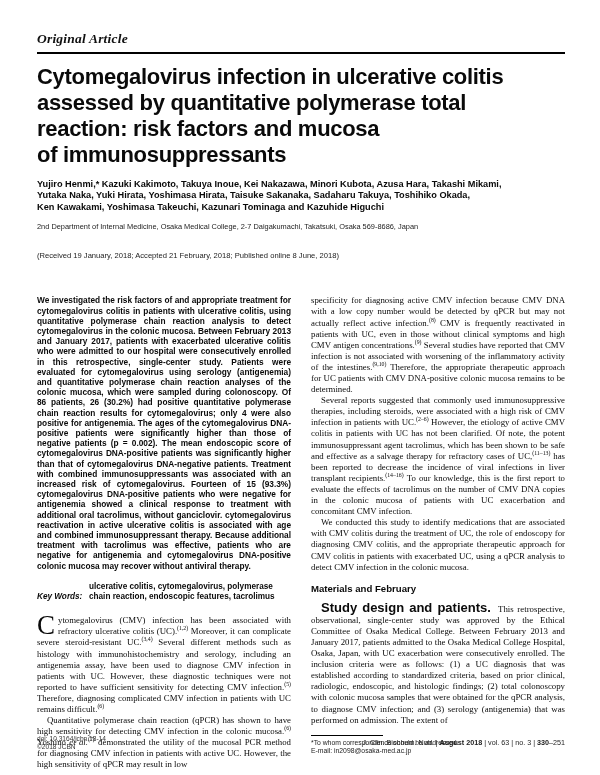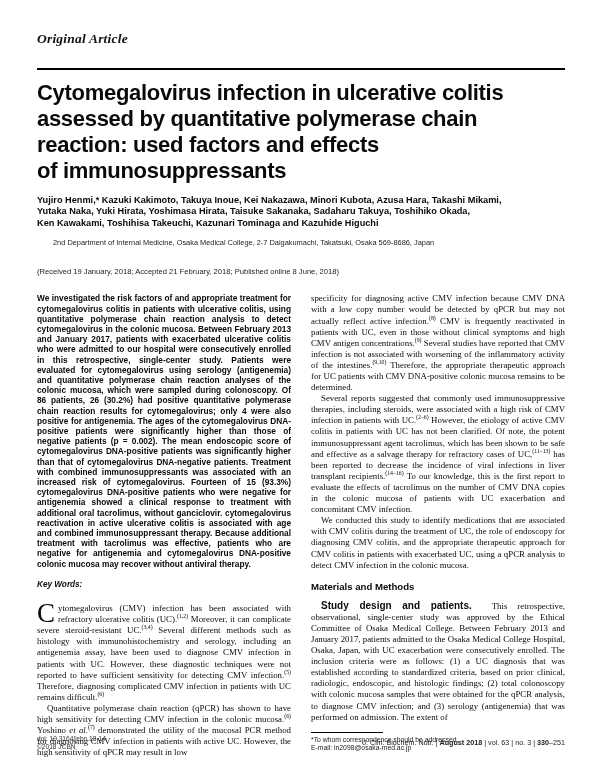--- a/index.html
+++ b/index.html
@@ -9,21 +9,21 @@
     background:#ffffff;
     box-sizing:border-box;
     padding:32px 35px 0 37px;
     color:#111;
     overflow:hidden;
   }
   
   .section-label {
     font:italic 700 13.5px/1.1 "Liberation Serif", serif;
     letter-spacing:.2px;
-    padding-bottom:21px;
+    padding-bottom:5px;
     border-bottom:2px solid #000;
   }
   
   .title { margin-top:10px; }
   .title div {
     font:700 22px/26px "Liberation Sans", sans-serif;
     letter-spacing:-0.3px;
     white-space:nowrap;
     color:#0a0a0a;
   }
@@ -31,29 +31,28 @@
   .authors { margin-top:11px; }
   .authors div {
     font:700 9.2px/11.5px "Liberation Sans", sans-serif;
     white-space:nowrap;
     color:#0a0a0a;
   }
   .affiliation {
     margin-top:9px;
     font:400 7.4px/9px "Liberation Sans", sans-serif;
     color:#222;
-    margin-left:16px;
   }
   .received {
     margin-top:20px;
     font:400 7.6px/9px "Liberation Sans", sans-serif;
     color:#222;
   }
   
-  .columns { display:flex; gap:20px; margin-top:17px; }
+  .columns { display:flex; gap:20px; margin-top:35px; }
   .col { width:259px; }
   .abstract {
     font:700 8.3px/10.2px "Liberation Sans", sans-serif;
     text-align:justify;
     color:#0a0a0a;
   }
   .keywords {
     display:flex;
     margin-top:11px;
     font:700 8.2px/10.2px "Liberation Sans", sans-serif;
@@ -70,21 +69,21 @@
   }
   .bodytext p { margin:0; }
   .bodytext p.indent { text-indent:10px; }
   .dropcap {
     float:left;
     font:400 27px/21.5px "Liberation Serif", serif;
     padding-right:3px;
   }
   .ref-sup { font-size:5.8px; vertical-align:super; line-height:0; }
   .italic { font-style:italic; }
-  .runin { font-family:"Liberation Sans", sans-serif; font-weight:700; font-size:10px; }
+  .runin { font-family:"Liberation Sans", sans-serif; font-weight:700; font-size:13px; }
   .mm-heading {
     font:700 9.6px/11px "Liberation Sans", sans-serif;
     margin:10px 0 8px 0;
     color:#0a0a0a;
   }
   .left-body { margin-top:13px; }
   
   .footnote { margin-top:9px; }
   .footnote-rule { width:72px; border-top:1px solid #000; margin-bottom:3px; }
   .footnote div { font:400 6.8px/8.2px "Liberation Sans", sans-serif; color:#222; }
@@ -102,58 +101,59 @@
 </style>
 </head>
 <body>
 
 <div class="page">
 
   <div class="section-label">Original Article</div>
 
   <div class="title">
     <div>Cytomegalovirus infection in ulcerative colitis</div>
-    <div>assessed by quantitative polymerase chain</div>
-    <div>reaction: used factors and effects</div>
+    <div>assessed by quantitative polymerase total</div>
+    <div>reaction: risk factors and mucosa</div>
     <div>of immunosuppressants</div>
   </div>
 
   <div class="authors">
     <div>Yujiro Henmi,* Kazuki Kakimoto, Takuya Inoue, Kei Nakazawa, Minori Kubota, Azusa Hara, Takashi Mikami,</div>
     <div>Yutaka Naka, Yuki Hirata, Yoshimasa Hirata, Taisuke Sakanaka, Sadaharu Takuya, Toshihiko Okada,</div>
-    <div>Ken Kawakami, Toshihisa Takeuchi, Kazunari Tominaga and Kazuhide Higuchi</div>
+    <div>Ken Kawakami, Yoshimasa Takeuchi, Kazunari Tominaga and Kazuhide Higuchi</div>
   </div>
 
   <div class="affiliation">2nd Department of Internal Medicine, Osaka Medical College, 2-7 Daigakumachi, Takatsuki, Osaka 569-8686, Japan</div>
 
   <div class="received">(Received 19 January, 2018; Accepted 21 February, 2018; Published online 8 June, 2018)</div>
 
   <div class="columns">
 
     <div class="col">
       <div class="abstract">We investigated the risk factors of and appropriate treatment for cytomegalovirus colitis in patients with ulcerative colitis, using quantitative polymerase chain reaction analysis to detect cytomegalovirus in the colonic mucosa. Between February 2013 and January 2017, patients with exacerbated ulcerative colitis who were admitted to our hospital were consecutively enrolled in this retrospective, single-center study. Patients were evaluated for cytomegalovirus using serology (antigenemia) and quantitative polymerase chain reaction analyses of the colonic mucosa, which were sampled during colonoscopy. Of 86 patients, 26 (30.2%) had positive quantitative polymerase chain reaction results for cytomegalovirus; only 4 were also positive for antigenemia. The ages of the cytomegalovirus DNA-positive patients were significantly higher than those of negative patients (p = 0.002). The mean endoscopic score of cytomegalovirus DNA-positive patients was significantly higher than that of cytomegalovirus DNA-negative patients. Treatment with combined immunosuppressants was associated with an increased risk of cytomegalovirus. Fourteen of 15 (93.3%) cytomegalovirus DNA-positive patients who were negative for antigenemia showed a clinical response to treatment with additional oral tacrolimus, without ganciclovir. cytomegalovirus reactivation in active ulcerative colitis is associated with age and combined immunosuppressant therapy. Because additional treatment with tacrolimus was effective, patients who are negative for antigenemia and cytomegalovirus DNA-positive colonic mucosa may recover without antiviral therapy.</div>
 
       <div class="keywords">
         <span class="kw-label">Key Words:</span>
+        <span class="kw-text">ulcerative colitis, cytomegalovirus, polymerase chain reaction, endoscopic features, tacrolimus</span>
       </div>
 
       <div class="bodytext left-body">
         <p><span class="dropcap">C</span><span><span>ytomegalovirus (CMV) infection has been associated with refractory ulcerative colitis (UC).</span><span class="ref-sup">(1,2)</span><span> Moreover, it can complicate severe steroid-resistant UC.</span><span class="ref-sup">(3,4)</span><span> Several different methods such as histology with immunohistochemistry and serology, including an antigenemia assay, have been used to diagnose CMV infection in patients with UC. However, these diagnostic techniques were not reported to have sufficient sensitivity for detecting CMV infection.</span><span class="ref-sup">(5)</span><span> Therefore, diagnosing complicated CMV infection in patients with UC remains difficult.</span><span class="ref-sup">(6)</span></span></p>
         <p class="indent"><span>Quantitative polymerase chain reaction (qPCR) has shown to have high sensitivity for detecting CMV infection in the colonic mucosa.</span><span class="ref-sup">(6)</span><span> Yoshino </span><span class="italic">et al.</span><span class="ref-sup">(7)</span><span> demonstrated the utility of the mucosal PCR method for diagnosing CMV infection in patients with active UC. However, the high sensitivity of qPCR may result in low</span></p>
       </div>
     </div>
 
     <div class="col">
       <div class="bodytext">
         <p><span>specificity for diagnosing active CMV infection because CMV DNA with a low copy number would be detected by qPCR but may not actually reflect active infection.</span><span class="ref-sup">(8)</span><span> CMV is frequently reactivated in patients with UC, even in those without clinical symptoms and high CMV antigen concentrations.</span><span class="ref-sup">(9)</span><span> Several studies have reported that CMV infection is not associated with worsening of the inflammatory activity of the intestines.</span><span class="ref-sup">(9,10)</span><span> Therefore, the appropriate therapeutic approach for UC patients with CMV DNA-positive colonic mucosa remains to be determined.</span></p>
         <p class="indent"><span>Several reports suggested that commonly used immunosuppressive therapies, including steroids, were associated with a high risk of CMV infection in patients with UC.</span><span class="ref-sup">(2–6)</span><span> However, the etiology of active CMV colitis in patients with UC has not been clarified. Of note, the potent immunosuppressant agent tacrolimus, which has been shown to be safe and effective as a salvage therapy for refractory cases of UC,</span><span class="ref-sup">(11–13)</span><span> has been reported to decrease the incidence of viral infections in liver transplant recipients.</span><span class="ref-sup">(14–16)</span><span> To our knowledge, this is the first report to evaluate the effects of tacrolimus on the number of CMV DNA copies in the colonic mucosa of patients with UC exacerbation and concomitant CMV infection.</span></p>
         <p class="indent"><span>We conducted this study to identify medications that are associated with CMV colitis during the treatment of UC, the role of endoscopy for diagnosing CMV colitis, and the appropriate therapeutic approach for CMV colitis in patients with exacerbated UC, using a qPCR analysis to detect CMV infection in the colonic mucosa.</span></p>
       </div>
 
-      <div class="mm-heading">Materials and Methods</div>
+      <div class="mm-heading">Materials and February</div>
 
       <div class="bodytext">
         <p class="indent"><span class="runin">Study design and patients.</span><span>&nbsp; This retrospective, observational, single-center study was approved by the Ethical Committee of Osaka Medical College. Between February 2013 and January 2017, patients admitted to the Osaka Medical College Hospital, Osaka, Japan, with UC exacerbation were consecutively enrolled. The inclusion criteria were as follows: (1) a UC diagnosis that was established according to standardized criteria, based on prior clinical, radiologic, endoscopic, and histologic findings; (2) total colonoscopy with colonic mucosa samples that were obtained for the qPCR analysis, to diagnose CMV infection; and (3) serology (antigenemia) that was performed on admission. The extent of</span></p>
       </div>
 
       <div class="footnote">
         <div class="footnote-rule"></div>
         <div>*To whom correspondence should be addressed.</div>
         <div>E-mail: in2098@osaka-med.ac.jp</div>
       </div>

